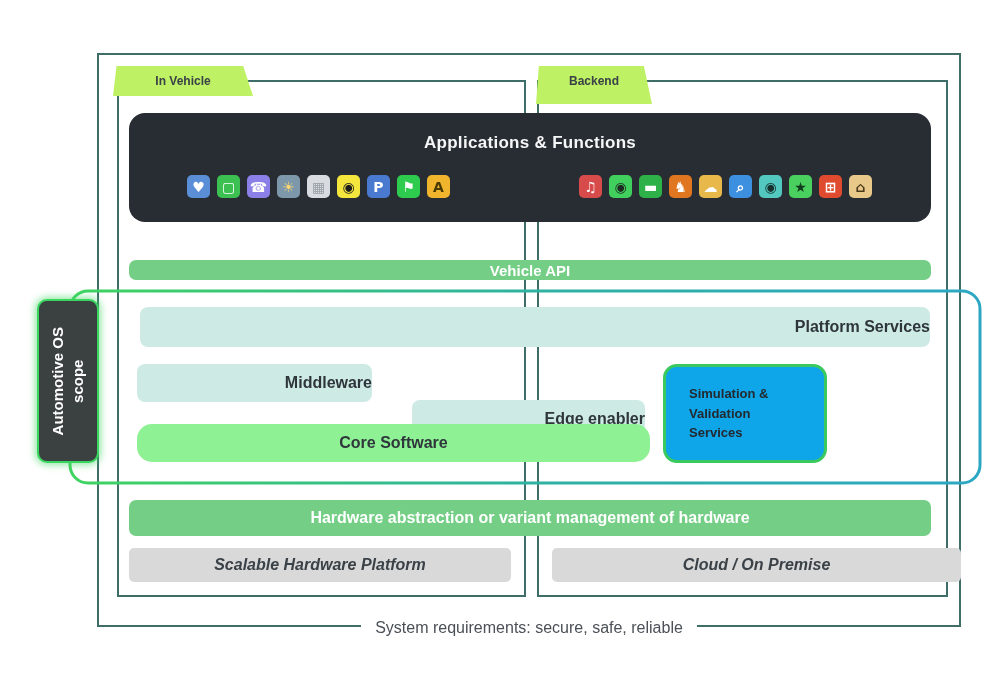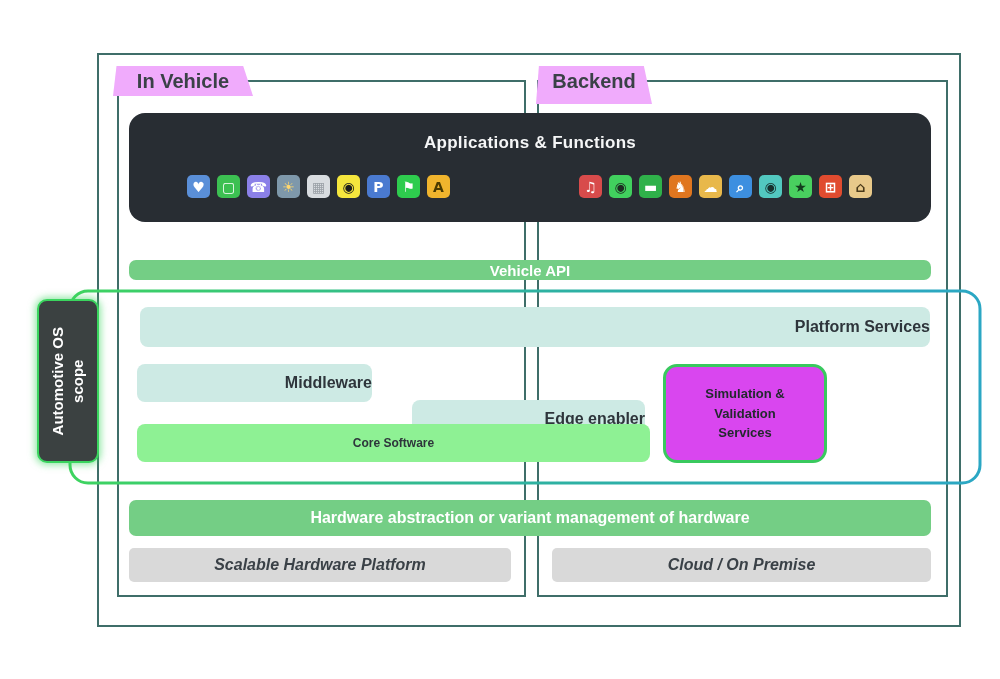--- a/index.html
+++ b/index.html
@@ -11,24 +11,24 @@
     font-family: "Liberation Sans", "DejaVu Sans", sans-serif;
     overflow: hidden;
   }
   .abs { position: absolute; box-sizing: border-box; }
 
   
   .frame { border: 2px solid #3f6e69; background: transparent; z-index: 1; }
 
   
   .tab {
-    background: #f0abfc;
+    background: #bef264;
     color: #3a4147;
     font-weight: bold;
-    font-size: 20px;
+    font-size: 12px;
     line-height: 30px;
     text-align: center;
     clip-path: polygon(2.5% 0, 93% 0, 100% 100%, 0 100%);
     z-index: 6;
   }
 
   
   .apps-bar {
     background: #282d33;
     border-radius: 16px;
@@ -65,32 +65,31 @@
 
   
   .bar {
     z-index: 4;
     display: flex;
     align-items: center;
     justify-content: center;
     font-weight: bold;
   }
   .bar.green   { background: #74ce85; color: #ffffff; border-radius: 7px; font-size: 15px; }
-  .bar.ltgreen { background: #8ef194; color: #2e353b; border-radius: 8px; font-size: 12px; }
+  .bar.ltgreen { background: #8ef194; color: #2e353b; border-radius: 15px; font-size: 16px; }
   .bar.teal    { background: #cdeae4; color: #2e353b; border-radius: 8px; font-size: 16px; justify-content: flex-end; }
   .bar.gray    { background: #d9d9d9; color: #3a4147; border-radius: 5px; font-size: 16px; font-style: italic; }
 
   .outline-box {
-    background: #d946ef;
+    background: #0ea5e9;
     border: 3px solid #39c95e;
     z-index: 4;
     display: flex;
     align-items: center;
     justify-content: center;
-    text-align: center;
     color: #23292e;
     font-weight: bold;
     font-size: 13px;
     line-height: 1.5;
   }
 
   
   .scope-svg { z-index: 2; }
 
   
@@ -207,25 +206,28 @@
   </div>
 
 
   <div class="abs bar green" style="left:129px; top:500px; width:802px; height:36px; font-size:16px;">
     <span>Hardware abstraction or variant management of hardware</span>
   </div>
 
   <div class="abs bar gray" style="left:129px; top:548px; width:382px; height:34px;">
     <span>Scalable Hardware Platform</span>
   </div>
-  <div class="abs bar gray" style="left:552px; top:548px; width:379px; height:34px;">
+  <div class="abs bar gray" style="left:552px; top:548px; width:409px; height:34px;">
     <span>Cloud / On Premise</span>
   </div>
 
   <div class="abs os-label" style="left:37px; top:299px; width:62px; height:164px;">
     <div class="os-label-text">
       <div>Automotive OS</div>
       <div>scope</div>
     </div>
   </div>
 
+  <div class="abs sysreq-wrap" style="left:97px; top:616px; width:864px;">
+    <span>System requirements: secure, safe, reliable</span>
+  </div>
 
 </div>
 
 </body></html>

